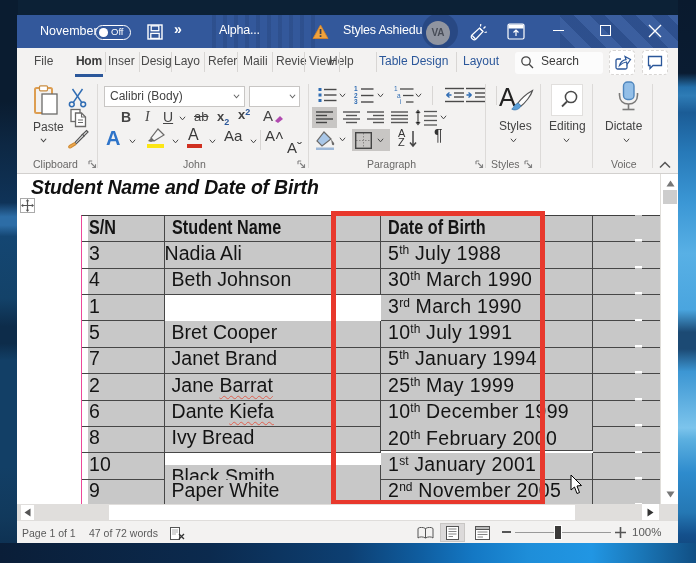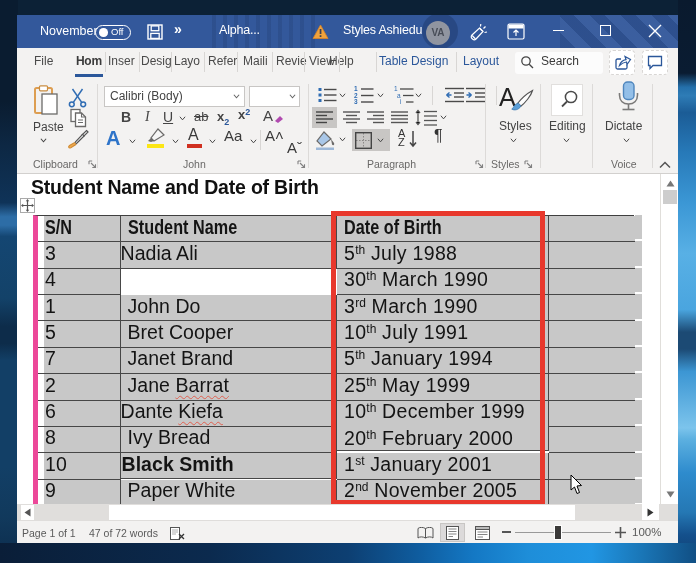--- a/index.html
+++ b/index.html
@@ -40,21 +40,21 @@
   .gsep { position:absolute; top:6px; width:1px; height:84px; background:#dcdad8; }
   .glabel { position:absolute; top:80px; font-size:10.5px; color:#696867; }
   .launch { position:absolute; top:82px; width:9px; height:9px; }
   .rtext { position:absolute; font-size:12px; color:#444; }
   .chev { position:absolute; width:7px; height:7px; }
   .combo { position:absolute; background:#fff; border:1px solid #c8c6c4; }
 
   
   #doc { left:0; top:159px; width:643px; height:330px; background:#fff; overflow:hidden; }
   
-  #heading { left:14px; top:1.5px; font-size:19.5px; font-weight:bold; color:#111; letter-spacing:-0.2px; white-space:nowrap; }
+  #heading { left:14px; top:1.5px; font-size:19.5px; font-weight:bold; color:#111; letter-spacing:-0.2px; white-space:nowrap;font-style:italic; }
   #tbl { left:16px; top:41px; width:601px; height:290px; }
   .cell { position:absolute; background:#c8c8c8; border-right:1px solid #474747; border-bottom:1px solid #474747; color:#141414; font-size:19.5px; letter-spacing:0.05px; white-space:nowrap; overflow:visible; }
   sup { font-size:12px; vertical-align:baseline; position:relative; top:-6px; letter-spacing:0; }
   #redbox { left:314px; top:37px; width:214px; height:294px; border:5px solid #e8382c; }
   #endstrip { left:618px; top:41px; width:7px; height:290px;
     background:repeating-linear-gradient(180deg,#c8c8c8 0 24.4px, #ffffff 24.4px 26.4px); }
 
   
   #vscroll { left:643px; top:159px; width:18px; height:330px; background:#fff; border-left:1px solid #e0deda; }
   
@@ -444,58 +444,58 @@
       <g stroke="#555" stroke-width="1.2">
           <path d="M7.5 2 V13 M2 7.5 H13"></path>
         </g>
       <g fill="#555">
           <path d="M7.5 1 L5.8 3.2 H9.2 Z"></path>
           <path d="M7.5 14 L5.8 11.8 H9.2 Z"></path>
           <path d="M1 7.5 L3.2 5.8 V9.2 Z"></path>
           <path d="M14 7.5 L11.8 5.8 V9.2 Z"></path>
         </g>
     </svg>
-    <div id="tbl" class="abs" style="border-left:5px solid #ec4899; border-top:1.5px solid #3f3f3f;">
+    <div id="tbl" class="abs" style="border-left:1px solid #ec4899; border-top:1.5px solid #3f3f3f;margin-left:48px;">
         <div class="cell" style="left:0px; top:0.00px; width:82.5px; height:26.36px; font-weight:bold; padding-left:7px; line-height:20.36px; padding-top:0.5px; background:linear-gradient(90deg,#ffffff 0 5.5px,#c8c8c8 5.5px);"><span style="display:inline-block; transform:scaleX(0.83); transform-origin:0 50%; white-space:nowrap;">S/N</span></div>
         <div class="cell" style="left:299px; top:0.00px; width:211.5px; height:26.36px; font-weight:bold; padding-left:7px; line-height:20.36px; padding-top:0.5px;"><span style="display:inline-block; transform:scaleX(0.83); transform-origin:0 50%; white-space:nowrap;">Date of Birth</span></div>
         <div class="cell" style="left:82.5px; top:0.00px; width:216.5px; height:26.36px; font-weight:bold; padding-left:7px; line-height:20.36px; padding-top:0.5px;"><span style="display:inline-block; transform:scaleX(0.83); transform-origin:0 50%; white-space:nowrap;">Student Name</span></div>
         <div class="cell" style="left:510.5px; top:0.00px; width:90.5px; height:26.36px; font-weight:bold; padding-left:7px; line-height:20.36px; padding-top:0.5px;"><span style="display:inline-block; transform:scaleX(0.83); transform-origin:0 50%; white-space:nowrap;"></span></div>
         <div class="cell" style="left:0px; top:26.36px; width:82.5px; height:26.36px; font-weight:normal; padding-left:7px; line-height:20.36px; padding-top:0.5px; background:linear-gradient(90deg,#ffffff 0 5.5px,#c8c8c8 5.5px);">3</div>
         <div class="cell" style="left:82.5px; top:26.36px; width:216.5px; height:26.36px; font-weight:normal; padding-left:0; line-height:20.36px; padding-top:0.5px;">Nadia Ali</div>
         <div class="cell" style="left:299px; top:26.36px; width:211.5px; height:26.36px; font-weight:normal; padding-left:7px; line-height:20.36px; padding-top:0.5px; letter-spacing:0.32px;">5<sup>th</sup> July 1988</div>
         <div class="cell" style="left:510.5px; top:26.36px; width:90.5px; height:26.36px; font-weight:normal; padding-left:7px; line-height:20.36px; padding-top:0.5px;"></div>
         <div class="cell" style="left:0px; top:52.73px; width:82.5px; height:26.36px; font-weight:normal; padding-left:7px; line-height:20.36px; padding-top:0.5px; background:linear-gradient(90deg,#ffffff 0 5.5px,#c8c8c8 5.5px);">4</div>
+        <div class="cell" style="left:82.5px; top:52.73px; width:216.5px; height:26.36px; font-weight:normal; padding-left:7px; line-height:20.36px; padding-top:0.5px;">Beth Johnson</div>
         <div class="cell" style="left:299px; top:52.73px; width:211.5px; height:26.36px; font-weight:normal; padding-left:7px; line-height:20.36px; padding-top:0.5px; letter-spacing:0.32px;">30<sup>th</sup> March 1990</div>
         <div class="cell" style="left:510.5px; top:52.73px; width:90.5px; height:26.36px; font-weight:normal; padding-left:7px; line-height:20.36px; padding-top:0.5px;"></div>
         <div class="cell" style="left:0px; top:79.09px; width:82.5px; height:26.36px; font-weight:normal; padding-left:7px; line-height:20.36px; padding-top:0.5px; background:linear-gradient(90deg,#ffffff 0 5.5px,#c8c8c8 5.5px);">1</div>
-        <div class="cell" style="left:82.5px; top:79.09px; width:216.5px; height:26.36px; font-weight:normal; padding-left:7px; line-height:20.36px; padding-top:0.5px;">John Do</div>
         <div class="cell" style="left:299px; top:79.09px; width:211.5px; height:26.36px; font-weight:normal; padding-left:7px; line-height:20.36px; padding-top:0.5px; letter-spacing:0.32px;">3<sup>rd</sup> March 1990</div>
         <div class="cell" style="left:510.5px; top:79.09px; width:90.5px; height:26.36px; font-weight:normal; padding-left:7px; line-height:20.36px; padding-top:0.5px;"></div>
         <div class="cell" style="left:0px; top:105.45px; width:82.5px; height:26.36px; font-weight:normal; padding-left:7px; line-height:20.36px; padding-top:0.5px; background:linear-gradient(90deg,#ffffff 0 5.5px,#c8c8c8 5.5px);">5</div>
         <div class="cell" style="left:82.5px; top:105.45px; width:216.5px; height:26.36px; font-weight:normal; padding-left:7px; line-height:20.36px; padding-top:0.5px;">Bret Cooper</div>
         <div class="cell" style="left:299px; top:105.45px; width:211.5px; height:26.36px; font-weight:normal; padding-left:7px; line-height:20.36px; padding-top:0.5px; letter-spacing:0.32px;">10<sup>th</sup> July 1991</div>
         <div class="cell" style="left:510.5px; top:105.45px; width:90.5px; height:26.36px; font-weight:normal; padding-left:7px; line-height:20.36px; padding-top:0.5px;"></div>
         <div class="cell" style="left:0px; top:131.82px; width:82.5px; height:26.36px; font-weight:normal; padding-left:7px; line-height:20.36px; padding-top:0.5px; background:linear-gradient(90deg,#ffffff 0 5.5px,#c8c8c8 5.5px);">7</div>
         <div class="cell" style="left:82.5px; top:131.82px; width:216.5px; height:26.36px; font-weight:normal; padding-left:7px; line-height:20.36px; padding-top:0.5px;">Janet Brand</div>
         <div class="cell" style="left:299px; top:131.82px; width:211.5px; height:26.36px; font-weight:normal; padding-left:7px; line-height:20.36px; padding-top:0.5px; letter-spacing:0.32px;">5<sup>th</sup> January 1994</div>
         <div class="cell" style="left:510.5px; top:131.82px; width:90.5px; height:26.36px; font-weight:normal; padding-left:7px; line-height:20.36px; padding-top:0.5px;"></div>
         <div class="cell" style="left:0px; top:158.18px; width:82.5px; height:26.36px; font-weight:normal; padding-left:7px; line-height:20.36px; padding-top:0.5px; background:linear-gradient(90deg,#ffffff 0 5.5px,#c8c8c8 5.5px);">2</div>
         <div class="cell" style="left:82.5px; top:158.18px; width:216.5px; height:26.36px; font-weight:normal; padding-left:7px; line-height:20.36px; padding-top:0.5px;">Jane <span class="sq">Barrat</span></div>
         <div class="cell" style="left:299px; top:158.18px; width:211.5px; height:26.36px; font-weight:normal; padding-left:7px; line-height:20.36px; padding-top:0.5px; letter-spacing:0.32px;">25<sup>th</sup> May 1999</div>
         <div class="cell" style="left:510.5px; top:158.18px; width:90.5px; height:26.36px; font-weight:normal; padding-left:7px; line-height:20.36px; padding-top:0.5px;"></div>
         <div class="cell" style="left:0px; top:184.55px; width:82.5px; height:26.36px; font-weight:normal; padding-left:7px; line-height:20.36px; padding-top:0.5px; background:linear-gradient(90deg,#ffffff 0 5.5px,#c8c8c8 5.5px);">6</div>
-        <div class="cell" style="left:82.5px; top:184.55px; width:216.5px; height:26.36px; font-weight:normal; line-height:20.36px; padding-top:0.5px;">Dante <span class="sq">Kiefa</span></div>
+        <div class="cell" style="left:82.5px; top:184.55px; width:216.5px; height:26.36px; font-weight:normal; padding-left:7px; line-height:20.36px; padding-top:0.5px;">Dante <span class="sq">Kiefa</span></div>
         <div class="cell" style="left:299px; top:184.55px; width:211.5px; height:26.36px; font-weight:normal; padding-left:7px; line-height:20.36px; padding-top:0.5px; letter-spacing:0.32px;">10<sup>th</sup> December 1999</div>
         <div class="cell" style="left:510.5px; top:184.55px; width:90.5px; height:26.36px; font-weight:normal; padding-left:7px; line-height:20.36px; padding-top:0.5px;"></div>
         <div class="cell" style="left:0px; top:210.91px; width:82.5px; height:26.36px; font-weight:normal; padding-left:7px; line-height:20.36px; padding-top:0.5px; background:linear-gradient(90deg,#ffffff 0 5.5px,#c8c8c8 5.5px);">8</div>
         <div class="cell" style="left:82.5px; top:210.91px; width:216.5px; height:26.36px; font-weight:normal; padding-left:7px; line-height:20.36px; padding-top:0.5px;">Ivy Bread</div>
         <div class="cell" style="left:299px; top:209px; width:211.5px; height:26.36px; font-weight:normal; padding-left:7px; line-height:24px; padding-top:0.5px; letter-spacing:0.32px;">20<sup>th</sup> February 2000</div>
         <div class="cell" style="left:510.5px; top:210.91px; width:90.5px; height:26.36px; font-weight:normal; padding-left:7px; line-height:20.36px; padding-top:0.5px;"></div>
         <div class="cell" style="left:0px; top:237.27px; width:82.5px; height:26.36px; font-weight:normal; padding-left:7px; line-height:20.36px; padding-top:0.5px; background:linear-gradient(90deg,#ffffff 0 5.5px,#c8c8c8 5.5px);">10</div>
-        <div class="cell" style="left:82.5px; top:237px; width:216.5px; height:26.36px; font-weight:bold; padding-left:1px; line-height:20.36px; padding-top:0.5px;">Black Smith</div>
+        <div class="cell" style="left:82.5px; top:249px; width:216.5px; height:26.36px; font-weight:normal; padding-left:7px; line-height:20.36px; padding-top:0.5px;">Black Smith</div>
         <div class="cell" style="left:299px; top:237.27px; width:211.5px; height:26.36px; font-weight:normal; padding-left:7px; line-height:20.36px; padding-top:0.5px; letter-spacing:0.32px;">1<sup>st</sup> January 2001</div>
         <div class="cell" style="left:510.5px; top:237.27px; width:90.5px; height:26.36px; font-weight:normal; padding-left:7px; line-height:20.36px; padding-top:0.5px;"></div>
         <div class="cell" style="left:0px; top:263.64px; width:82.5px; height:26.36px; font-weight:normal; padding-left:7px; line-height:20.36px; padding-top:0.5px; background:linear-gradient(90deg,#ffffff 0 5.5px,#c8c8c8 5.5px);">9</div>
         <div class="cell" style="left:82.5px; top:263.64px; width:216.5px; height:26.36px; font-weight:normal; padding-left:7px; line-height:20.36px; padding-top:0.5px;">Paper White</div>
         <div class="cell" style="left:299px; top:263.64px; width:211.5px; height:26.36px; font-weight:normal; padding-left:7px; line-height:20.36px; padding-top:0.5px; letter-spacing:0.32px;">2<sup>nd</sup> November 2005</div>
         <div class="cell" style="left:510.5px; top:263.64px; width:90.5px; height:26.36px; font-weight:normal; padding-left:7px; line-height:20.36px; padding-top:0.5px;"></div>
       </div>
     <div id="endstrip" class="abs"></div>
     <div id="redbox" class="abs"></div>
 

